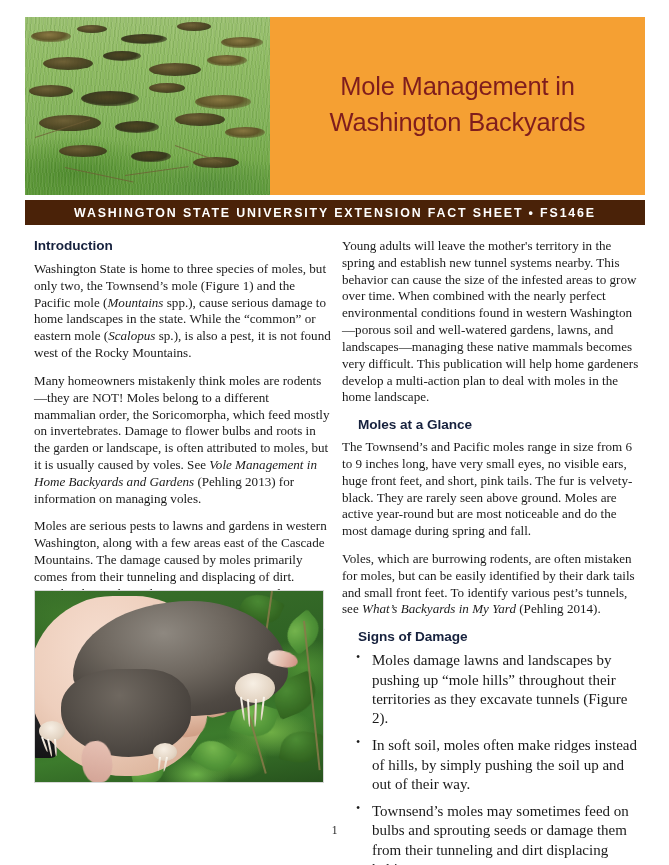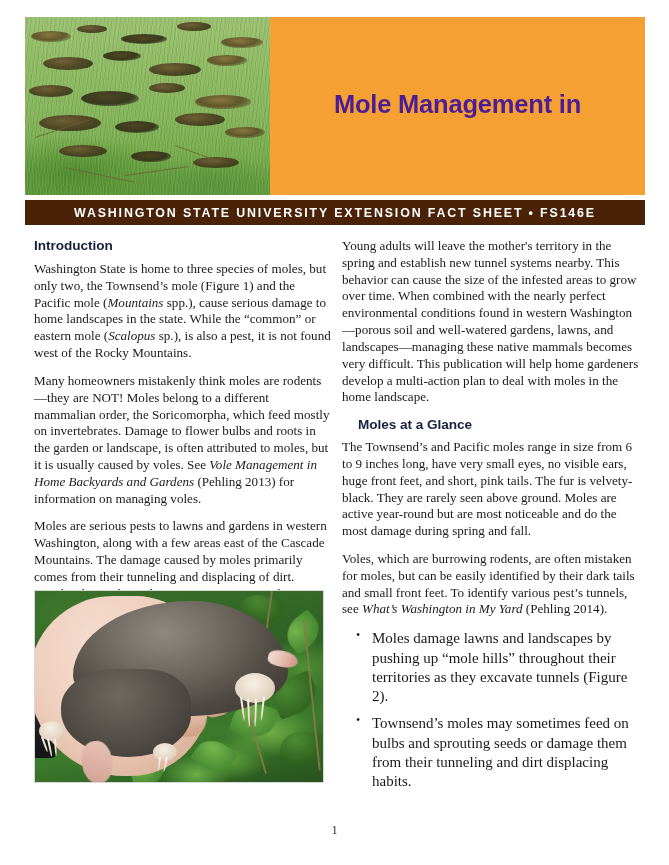--- a/index.html
+++ b/index.html
@@ -71,24 +71,24 @@
     flex: 1 1 auto;
     background: #F5A033;
     display: flex;
     flex-direction: column;
     align-items: center;
     justify-content: center;
     padding-bottom: 4px;
   }
   .header-title {
     font-family: "Liberation Sans", sans-serif;
-    font-weight: bold;
+    font-weight: normal;
     font-size: 25.5px;
     line-height: 1.42;
-    color: #4c1d95;
+    color: #7f1d1d;
     text-align: center;
     letter-spacing: -0.2px;
     white-space: nowrap;
   }
 
   
   .banner {
     position: absolute;
     left: 25px;
     top: 200px;
@@ -337,20 +337,21 @@
     <div class="mound dk" style="left:106px;top:134px; width:40px; height:11px;"></div>
     <div class="mound" style="left:168px;top:140px; width:46px; height:11px;"></div>
     <div class="twig" style="left:10px;  top:120px; width:58px; transform:rotate(-18deg);"></div>
     <div class="twig" style="left:40px;  top:150px; width:70px; transform:rotate(12deg);"></div>
     <div class="twig" style="left:100px; top:158px; width:64px; transform:rotate(-8deg);"></div>
     <div class="twig" style="left:150px; top:128px; width:50px; transform:rotate(20deg);"></div>
   </div>
 
   <div class="header-title-block">
     <div class="header-title">Mole Management in</div>
+    <div class="header-title">Washington Backyards</div>
   </div>
 </div>
 
 <div class="banner">
   <div class="banner-text">WASHINGTON STATE UNIVERSITY EXTENSION FACT SHEET • FS146E</div>
 </div>
 
 <div class="columns">
 
   <div class="col col-left">
@@ -363,25 +364,27 @@
   </div>
 
   <div class="col col-right">
     <div>
         <p class="body"><span>Young adults will leave the mother's territory in the spring and establish new tunnel systems nearby. This behavior can cause the size of the infested areas to grow over time. When combined with the nearly perfect environmental conditions found in western Washington—porous soil and well-watered gardens, lawns, and landscapes—managing these native mammals becomes very difficult. This publication will help home gardeners develop a multi-action plan to deal with moles in the home landscape.</span></p>
       </div>
 
     <h2 class="section">Moles at a Glance</h2>
     <div>
         <p class="body"><span>The Townsend’s and Pacific moles range in size from 6 to 9 inches long, have very small eyes, no visible ears, huge front feet, and short, pink tails. The fur is velvety-black. They are rarely seen above ground. Moles are active year-round but are most noticeable and do the most damage during spring and fall.</span></p>
-        <p class="body"><span>Voles, which are burrowing rodents, are often mistaken for moles, but can be easily identified by their dark tails and small front feet. To identify various pest’s tunnels, see </span><em>What’s Washington in My Yard</em><span> (Pehling 2014).</span></p>
+        <p class="body"><span>Voles, which are burrowing rodents, are often mistaken for moles, but can be easily identified by their dark tails and small front feet. To identify various pest’s tunnels, see </span><em>What’s Backyards in My Yard</em><span> (Pehling 2014).</span></p>
       </div>
 
+    <h2 class="section spacer-head">Signs of Damage</h2>
     <ul class="bullets">
         <li>Moles damage lawns and landscapes by pushing up “mole hills” throughout their territories as they excavate tunnels (Figure 2).</li>
+        <li>In soft soil, moles often make ridges instead of hills, by simply pushing the soil up and out of their way.</li>
         <li>Townsend’s moles may sometimes feed on bulbs and sprouting seeds or damage them from their tunneling and dirt displacing habits.</li>
       </ul>
 
   </div>
 </div>
 
 <div class="figure">
   <div class="figure-photo">
     <div class="foliage"></div>
 

